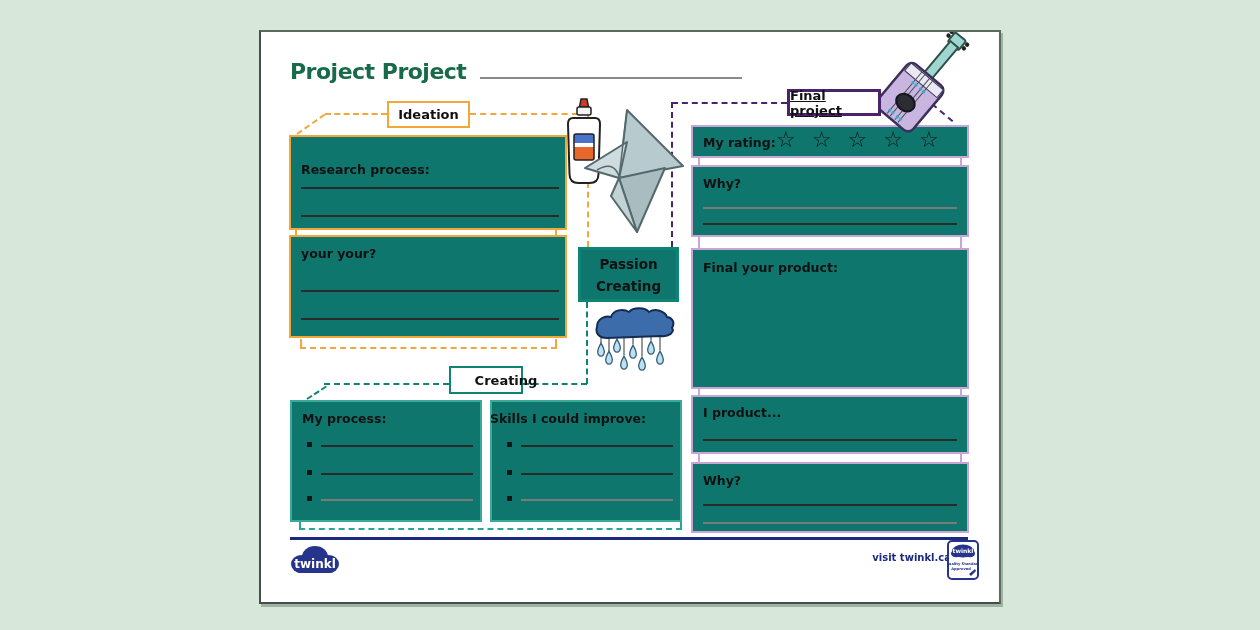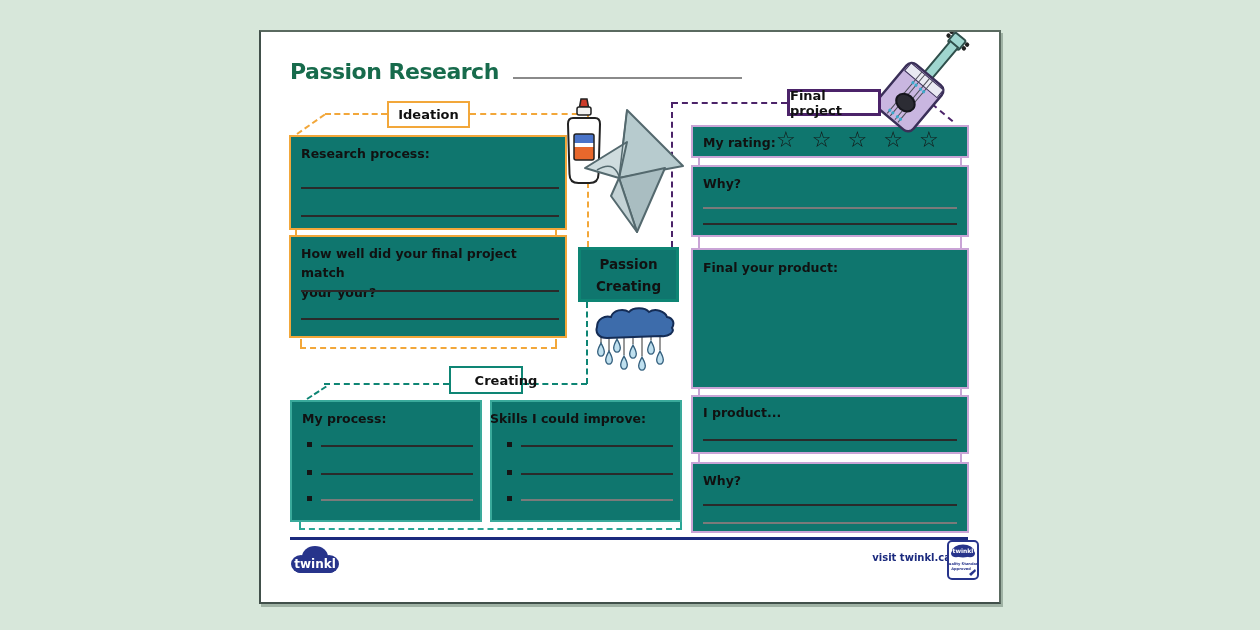--- a/index.html
+++ b/index.html
@@ -49,21 +49,21 @@
   .center-box{display:flex;flex-direction:column;align-items:center;justify-content:center;
               font-weight:bold;font-size:13.5px;color:#111;line-height:22px;z-index:2;}
 </style>
 </head>
 <body>
 
 <div class="stage">
   <div class="sheet">
 
     <div class="title-row">
-      <div class="title">Passion Research</div>
+      <div class="title">Project Project</div>
       <div class="title-rule"></div>
     </div>
 
     <div class="dh o rot" style="left:36px;top:101px;width:34px;transform:rotate(-35deg);"></div>
     <div class="dh o" style="left:64px;top:81px;width:62px;"></div>
     <div class="dh o" style="left:209px;top:81px;width:118px;"></div>
     <div class="dv o" style="left:326px;top:81px;height:134px;"></div>
     <div class="dh o" style="left:39px;top:315px;width:257px;"></div>
     <div class="dv o" style="left:39px;top:307px;height:8px;"></div>
     <div class="dv o" style="left:294px;top:307px;height:8px;"></div>
@@ -89,27 +89,26 @@
     <div class="dh t rot" style="left:46px;top:366px;width:23px;transform:rotate(-33deg);"></div>
     <div class="dh tl" style="left:38px;top:496px;width:383px;"></div>
     <div class="dv tl" style="left:38px;top:489px;height:7px;"></div>
     <div class="dv tl" style="left:419px;top:489px;height:7px;"></div>
 
     <div class="tab orange" style="left:126px;top:69px;width:83px;height:27px;">
       <span>Ideation</span>
     </div>
 
     <div class="box orange" style="left:28px;top:103px;width:278px;height:95px;"></div>
-    <div class="lbl" style="left:40px;top:112px;">Research process:</div>
+    <div class="lbl" style="left:40px;top:128px;">Research process:</div>
     <div class="wline" style="left:40px;top:155px;width:258px;"></div>
     <div class="wline" style="left:40px;top:183px;width:258px;"></div>
 
     <div class="box orange" style="left:28px;top:203px;width:278px;height:103px;"></div>
     <div class="lbl" style="left:40px;top:212px;width:250px;">
-      <span style="display:block">How well did your final project match</span>
       <span style="display:block">your your?</span>
     </div>
     <div class="wline" style="left:40px;top:258px;width:258px;"></div>
     <div class="wline" style="left:40px;top:286px;width:258px;"></div>
 
     <div class="box tealDark center-box" style="left:317px;top:215px;width:101px;height:55px;">
       <span>Passion</span>
       <span>Creating</span>
     </div>
 
@@ -128,21 +127,21 @@
 
     <div class="box tealLight" style="left:229px;top:368px;width:192px;height:122px;"></div>
     <div class="lbl" style="left:229px;top:377px;">Skills I could improve:</div>
     <div class="bullet" style="left:246px;top:410px;"></div>
     <div class="wline" style="left:260px;top:413px;width:152px;"></div>
     <div class="bullet" style="left:246px;top:438px;"></div>
     <div class="wline" style="left:260px;top:441px;width:152px;"></div>
     <div class="bullet" style="left:246px;top:464px;"></div>
     <div class="wline mid" style="left:260px;top:467px;width:152px;"></div>
 
-    <div class="tab purpleDark" style="left:526px;top:57px;width:94px;height:27px;">
+    <div class="tab purpleDark" style="left:526px;top:57px;width:94px;height:27px;text-decoration:underline;">
       <span>Final project</span>
     </div>
 
     <div class="box purpleLight" style="left:430px;top:93px;width:278px;height:33px;"></div>
     <div class="lbl rating-label">My rating:</div>
     <div class="stars">
       <span>☆</span>
       <span>☆</span>
       <span>☆</span>
       <span>☆</span>

